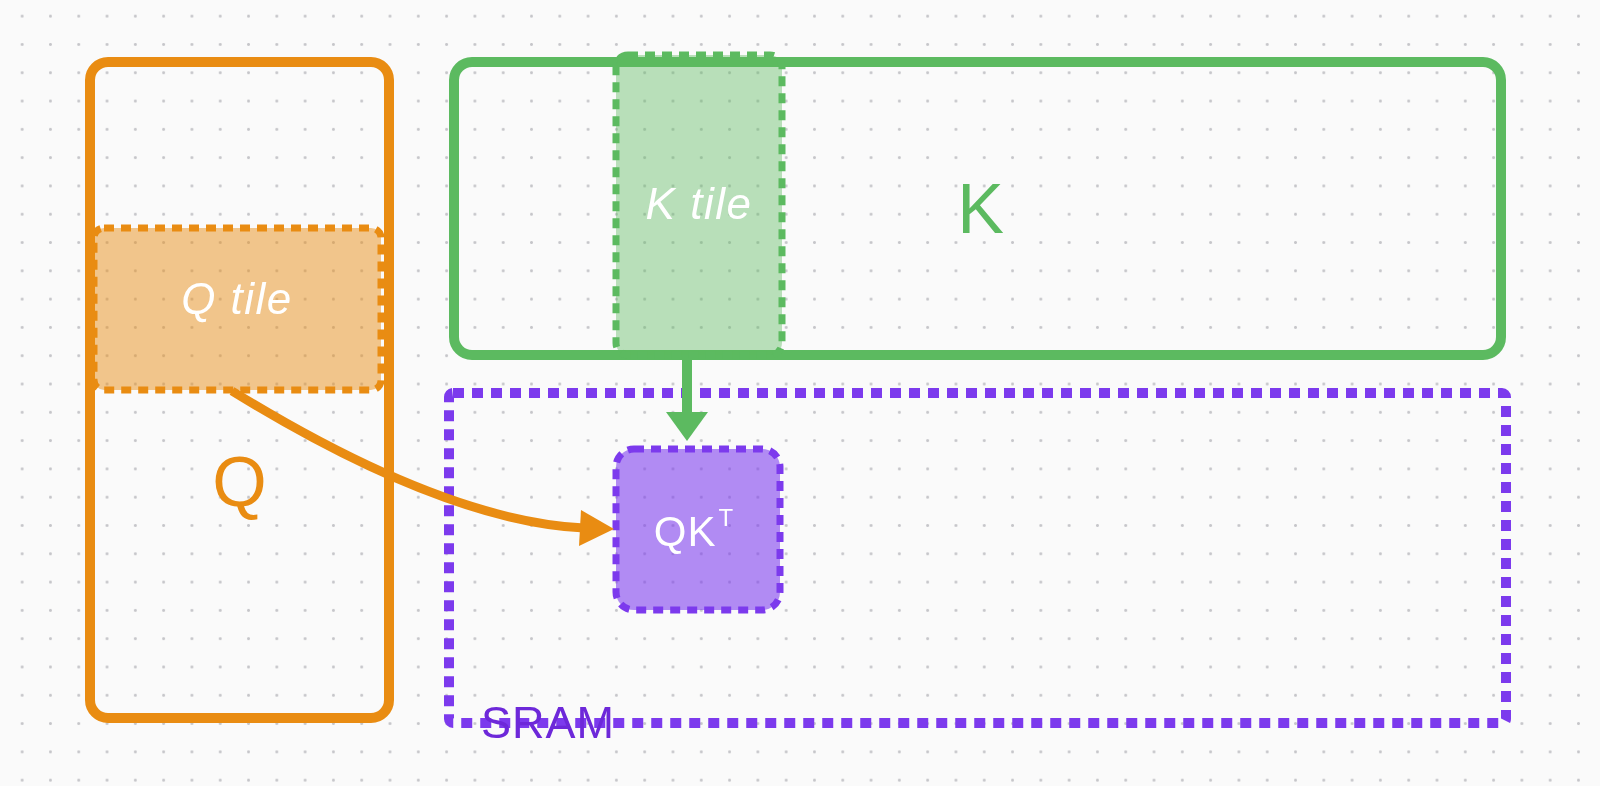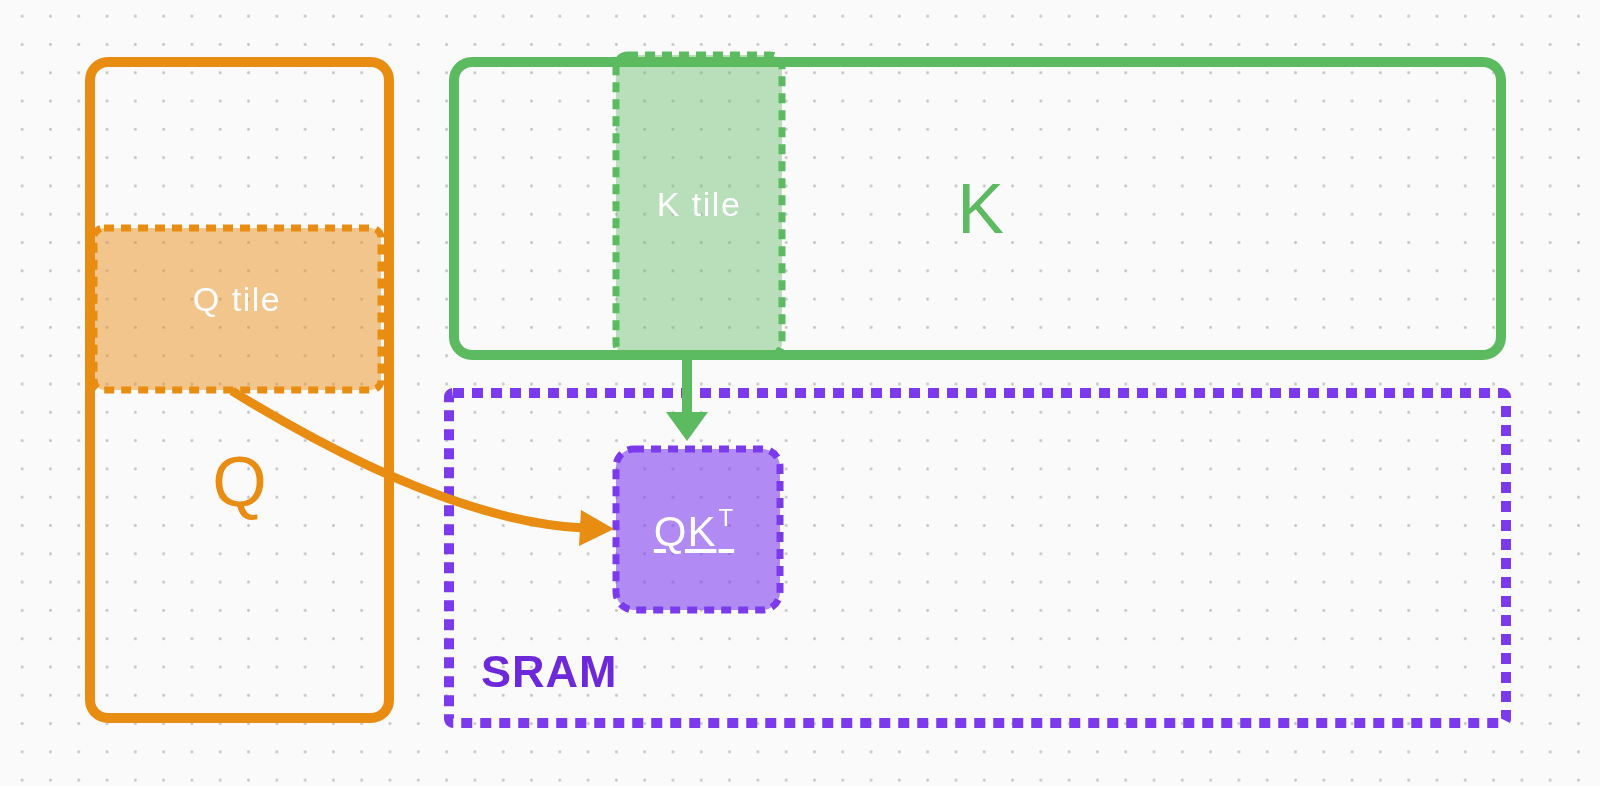--- a/index.html
+++ b/index.html
@@ -49,49 +49,49 @@
 
   
   .label {
     position: absolute;
     transform: translate(-50%, -50%);
     white-space: nowrap;
     user-select: none;
   }
   .tile-label {
     color: var(--tile_text);
-    font-size: 34px;
+    font-size: 44px;
     font-weight: 400;
     letter-spacing: 1.5px;
+    font-style: italic;
   }
   .q-tile-label  { left: 237px; top: 299px; }
   .k-tile-label  { left: 699px; top: 204px; }
   .matrix-label  { font-size: 70px; font-weight: 400; letter-spacing: 1px; }
   .q-label { left: 240px; top: 482px; color: var(--orange); }
   .k-label { left: 981px; top: 209px; color: var(--green); }
   .qkt-label {
     left: 694px; top: 532px;
     color: var(--tile_text);
     font-size: 42px;
     letter-spacing: 1px;
-    text-decoration: underline;
   }
   .qkt-label .sup {
     font-size: 24px;
     position: relative;
     top: -20px;
     margin-left: 2px;
   }
   .sram-label {
     position: absolute;
-    left: 481px; top: 672px;
+    left: 481px; top: 723px;
     transform: translateY(-50%);
     color: var(--sram_text);
     font-size: 45px;
-    font-weight: bold;
+    font-weight: normal;
     letter-spacing: 1px;
     user-select: none;
   }
 </style>
 </head>
 <body>
 
 <div class="stage">
 
   <svg width="1600" height="786" viewBox="0 0 1600 786">

